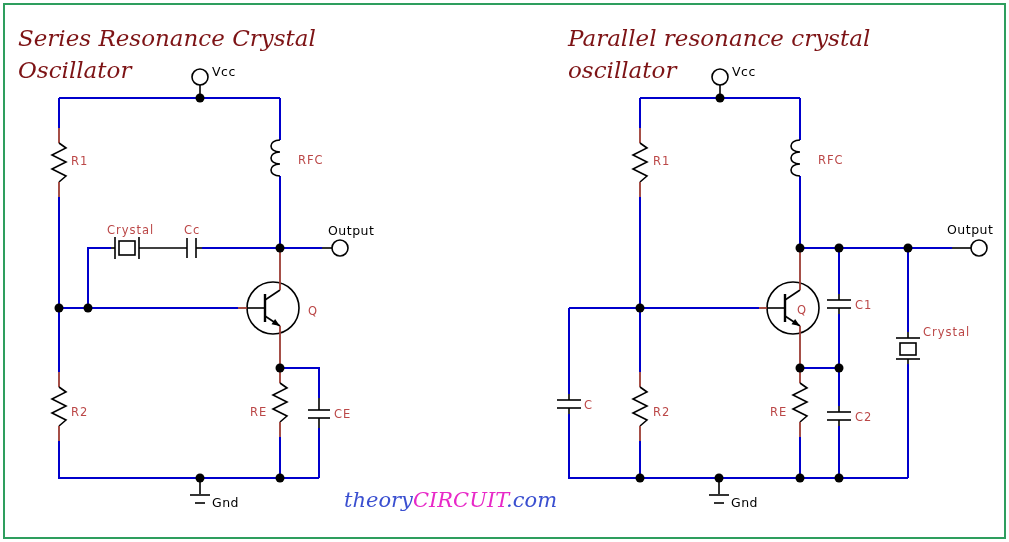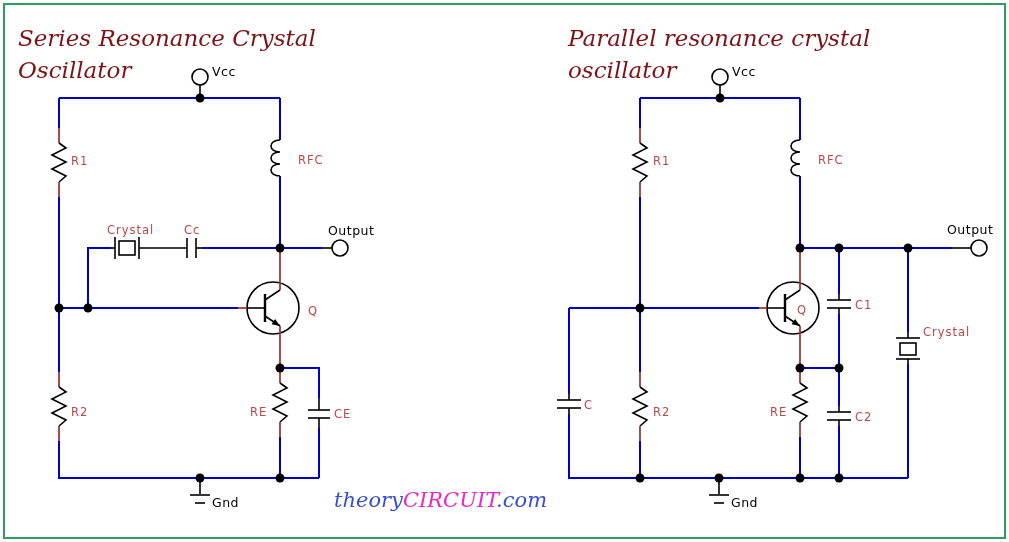--- a/index.html
+++ b/index.html
@@ -6,21 +6,21 @@
   #stage{position:relative;width:1009px;height:464px;background:#fff;
          font-family:"DejaVu Sans","Liberation Sans",sans-serif;}
   #frame{position:absolute;left:3px;top:3px;width:999px;height:532px;
          border:2px solid var(--border,#2e9e5e);pointer-events:none;}
   .title{position:absolute;color:var(--title,#7d1315);
          font-family:"DejaVu Serif","Liberation Serif",serif;
          font-style:italic;font-size:23px;line-height:32px;font-weight:500;
          white-space:nowrap;}
   #title-left{left:18px;top:22px;}
   #title-right{left:568px;top:22px;}
-  #watermark{position:absolute;left:334px;top:488px;
+  #watermark{position:absolute;left:344px;top:488px;
              font-family:"DejaVu Serif","Liberation Serif",serif;
              font-style:italic;font-size:21px;white-space:nowrap;}
   #watermark .wm-blue{color:var(--wmblue,#3a4fd0);}
   #watermark .wm-mag{color:var(--wmmag,#e829c8);}
   svg{position:absolute;left:0;top:0;}
   .wire{stroke:var(--wire,#0000cc);stroke-width:2;fill:none;}
   .lead{stroke:var(--lead,#9c3b33);stroke-width:1.8;fill:none;}
   .sym{stroke:#000;stroke-width:1.6;fill:none;}
   .symf{fill:#000;stroke:none;}
   .term{stroke:#000;stroke-width:1.6;fill:#fff;}

